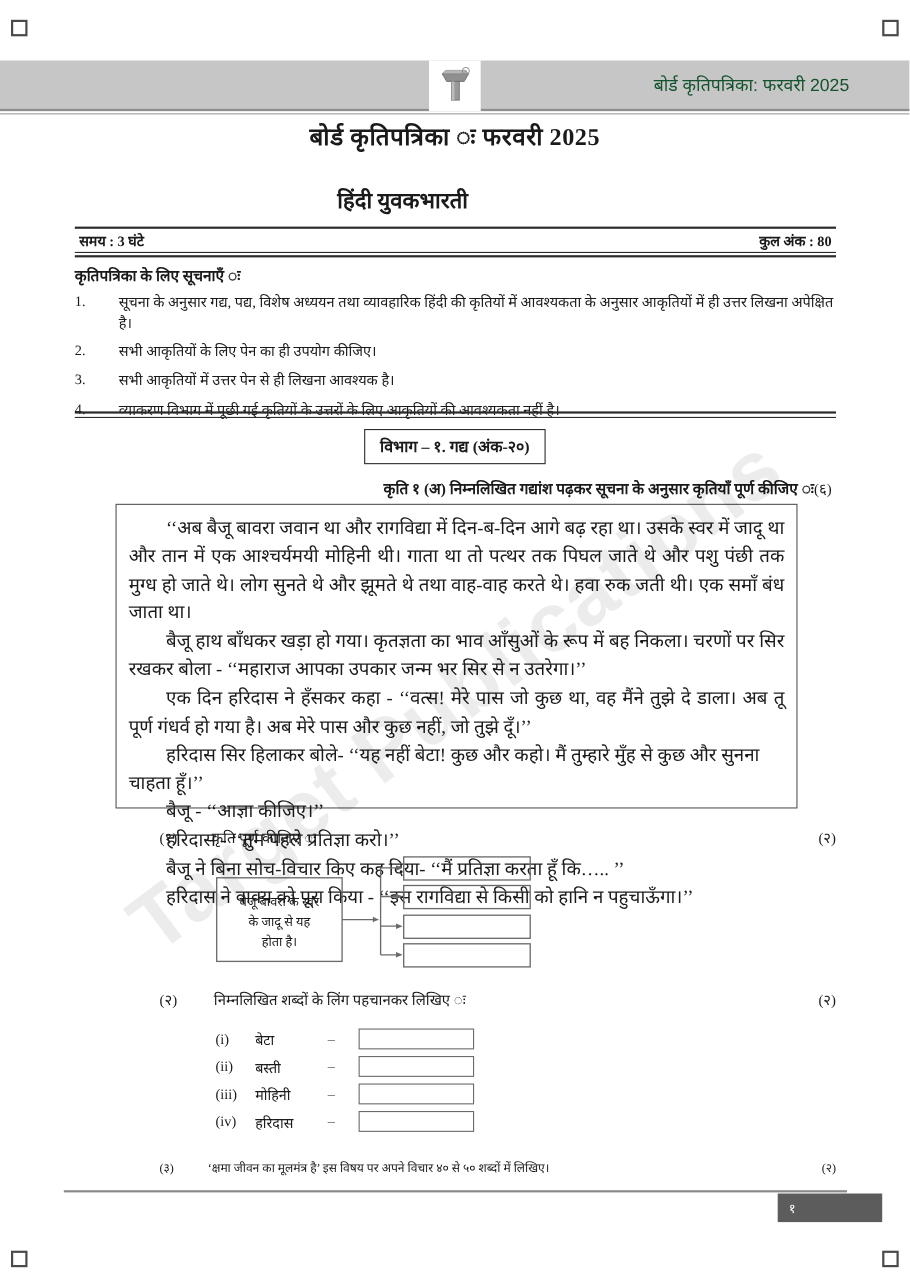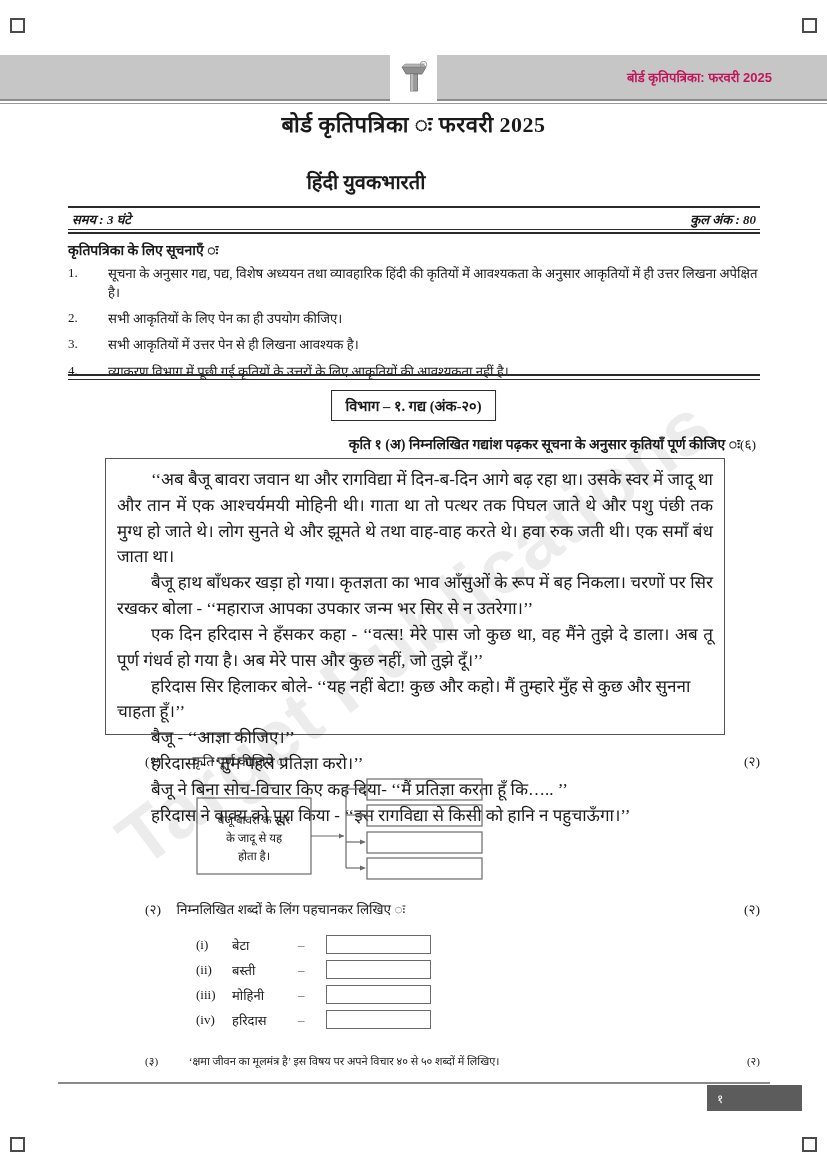--- a/index.html
+++ b/index.html
@@ -74,23 +74,23 @@
     width: 47px; height: 46px;
     background: #ffffff;
     display: flex; align-items: center; justify-content: center;
   }
   #logo-box svg { display: block; }
   #band-title {
     position: absolute;
     right: 55px; top: 50%;
     transform: translateY(-50%);
     font-family: "Liberation Sans", sans-serif;
-    font-size: 13px;
-    font-weight: 700;
-    color: #be185d;
+    font-size: 16px;
+    font-weight: 400;
+    color: #14532d;
     white-space: nowrap;
   }
 
   
   #doc-title {
     position: absolute;
     left: 0; top: 108px;
     width: 827px;
     text-align: center;
     font-family: "Liberation Serif", serif;
@@ -115,21 +115,20 @@
     position: absolute;
     left: 68px; top: 206px;
     width: 692px;
     height: 24px;
     border-top: 2px solid #2b2b2b;
     border-bottom: 1px solid #2b2b2b;
     display: flex;
     align-items: center;
     justify-content: space-between;
     padding: 0 4px;
-    font-style: italic;
   }
   #meta-strip-under {
     position: absolute;
     left: 68px; top: 232px;
     width: 692px;
     height: 2px;
     background: #2b2b2b;
   }
   .meta-text {
     font-family: "Liberation Serif", serif;
@@ -269,21 +268,21 @@
     position: absolute;
     left: 145px; top: 900px;
     width: 615px;
     display: flex;
     justify-content: space-between;
     align-items: baseline;
     font-family: "Liberation Serif", serif;
     font-size: 13.5px;
     color: #1a1a1a;
   }
-  #sub2-header .q { margin-left: 12px; }
+  #sub2-header .q { margin-left: 30px; }
 
   #gender-list {
     position: absolute;
     left: 196px; top: 932px;
     width: 350px;
   }
   .gl-row {
     display: flex;
     align-items: center;
     height: 25px;

